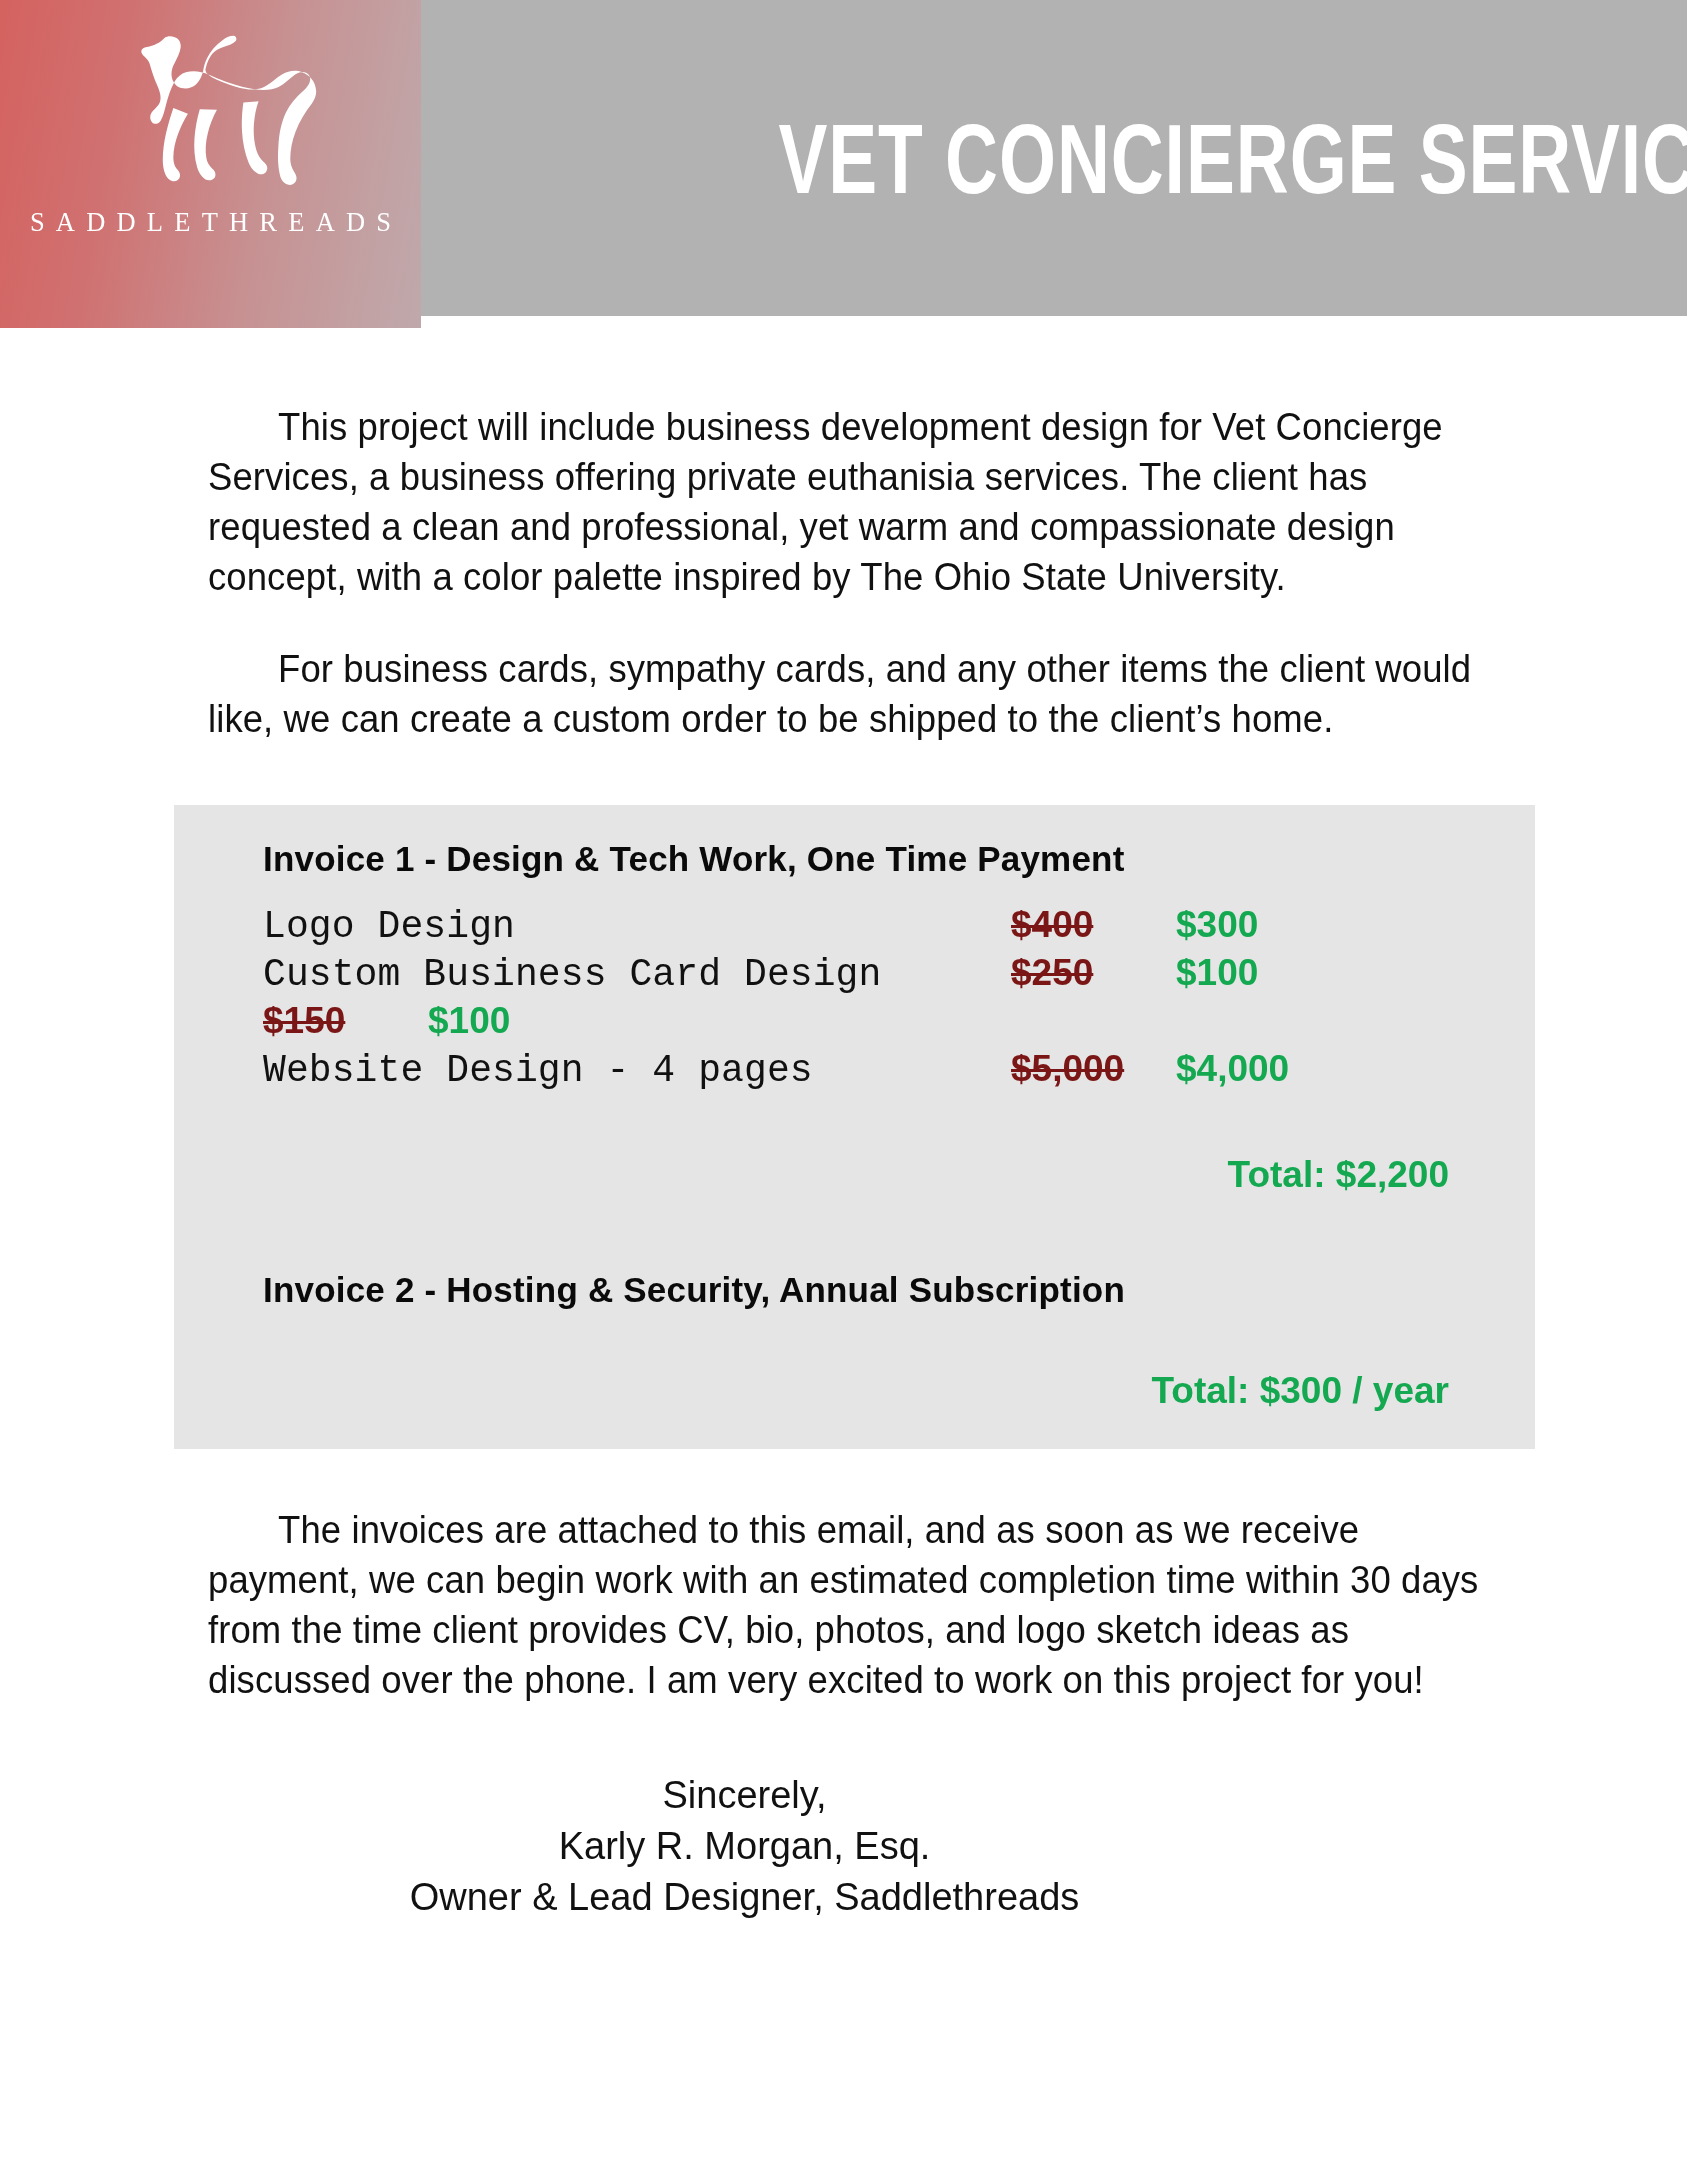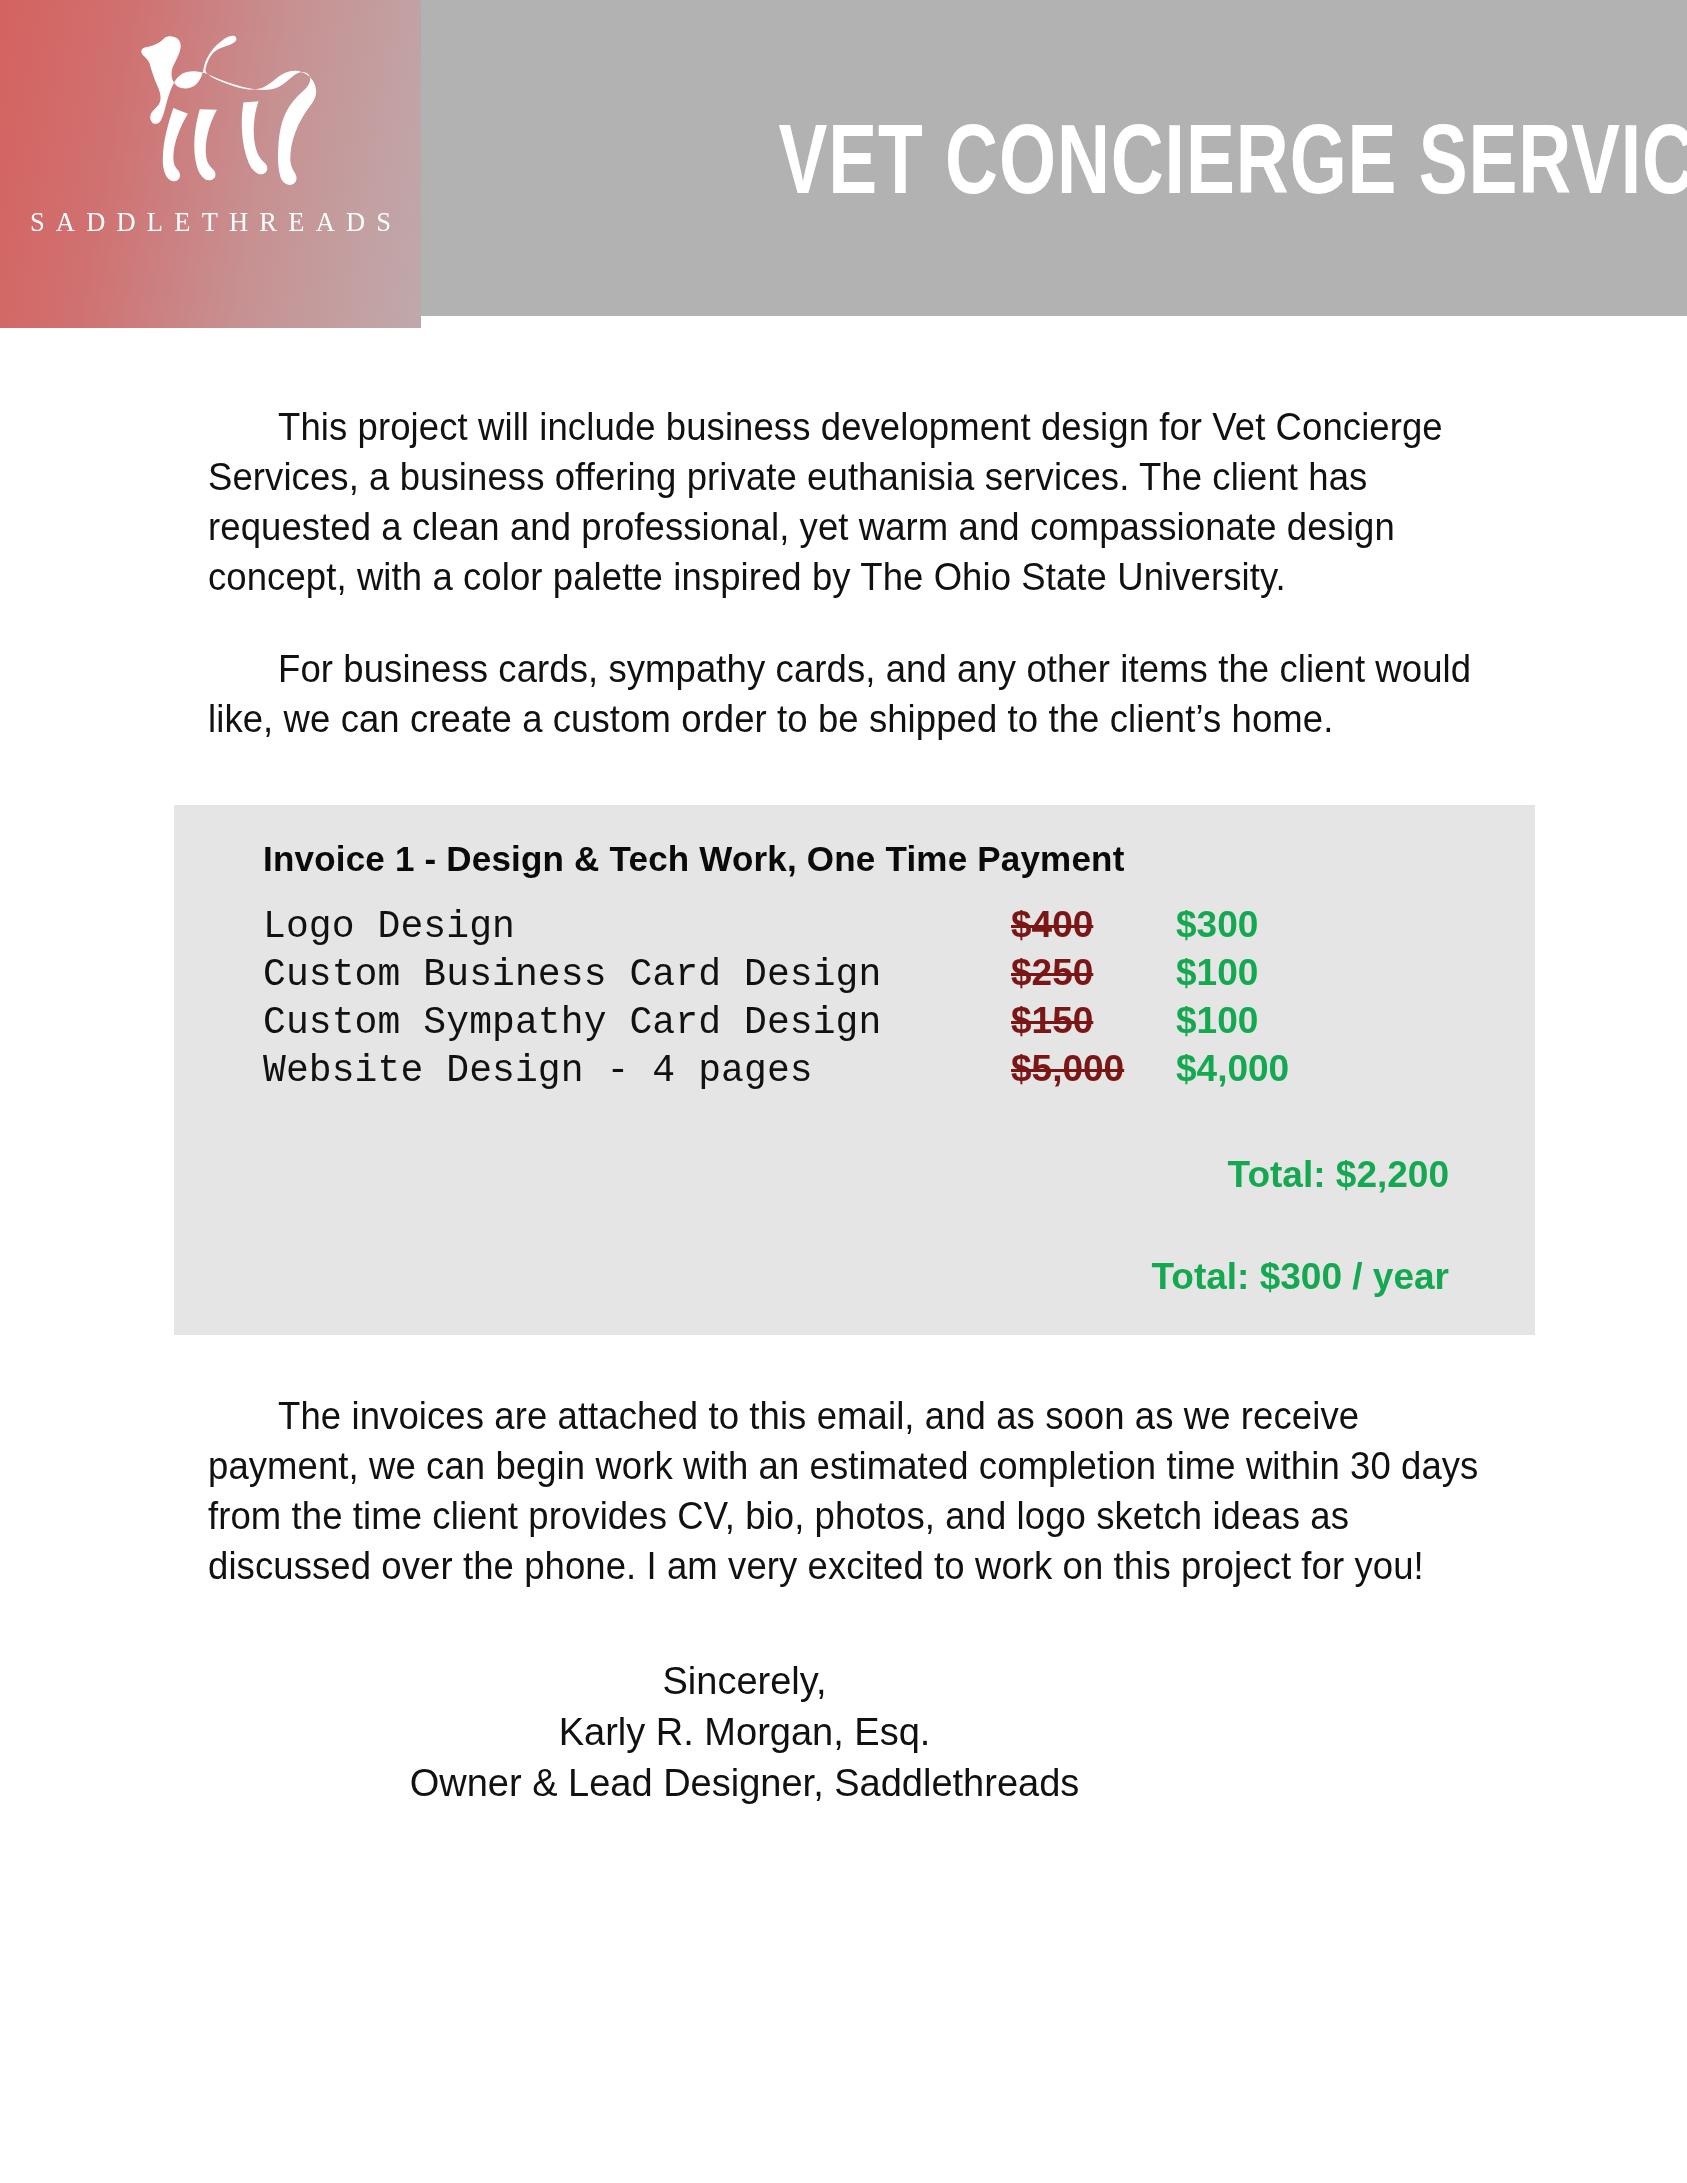--- a/index.html
+++ b/index.html
@@ -223,33 +223,33 @@
         <span class="item-label">Logo Design</span>
         <span class="price-old">$400</span>
         <span class="price-new">$300</span>
       </div>
       <div class="item-row">
         <span class="item-label">Custom Business Card Design</span>
         <span class="price-old">$250</span>
         <span class="price-new">$100</span>
       </div>
       <div class="item-row">
-        <span class="item-label">Custom Sympathy Card Design</span>
         <span class="price-old">$150</span>
         <span class="price-new">$100</span>
       </div>
       <div class="item-row">
         <span class="item-label">Website Design - 4 pages</span>
         <span class="price-old">$5,000</span>
         <span class="price-new">$4,000</span>
       </div>
     </div>
 
     <div class="total-line total-1">Total: $2,200</div>
 
+    <div class="invoice-heading heading-2">Invoice 2 - Hosting &amp; Security, Annual Subscription</div>
 
     <div class="total-line total-2">Total: $300 / year</div>
 
   </div>
 
   <p class="para para-3">The invoices are attached to this email, and as soon as we receive payment, we can begin work with an estimated completion time within 30 days from the time client provides CV, bio, photos, and logo sketch ideas as discussed over the phone. I am very excited to work on this project for you!</p>
 
   <div class="signature">
     <div class="sig-line">Sincerely,</div>
     <div class="sig-line">Karly R. Morgan, Esq.</div>

